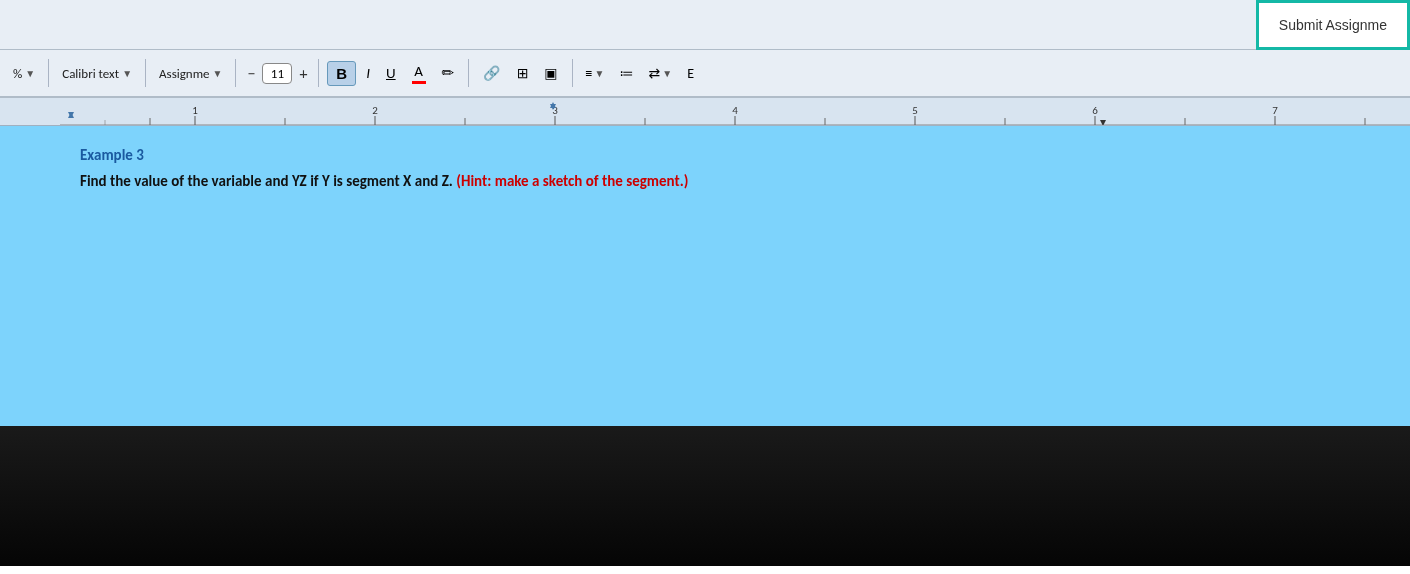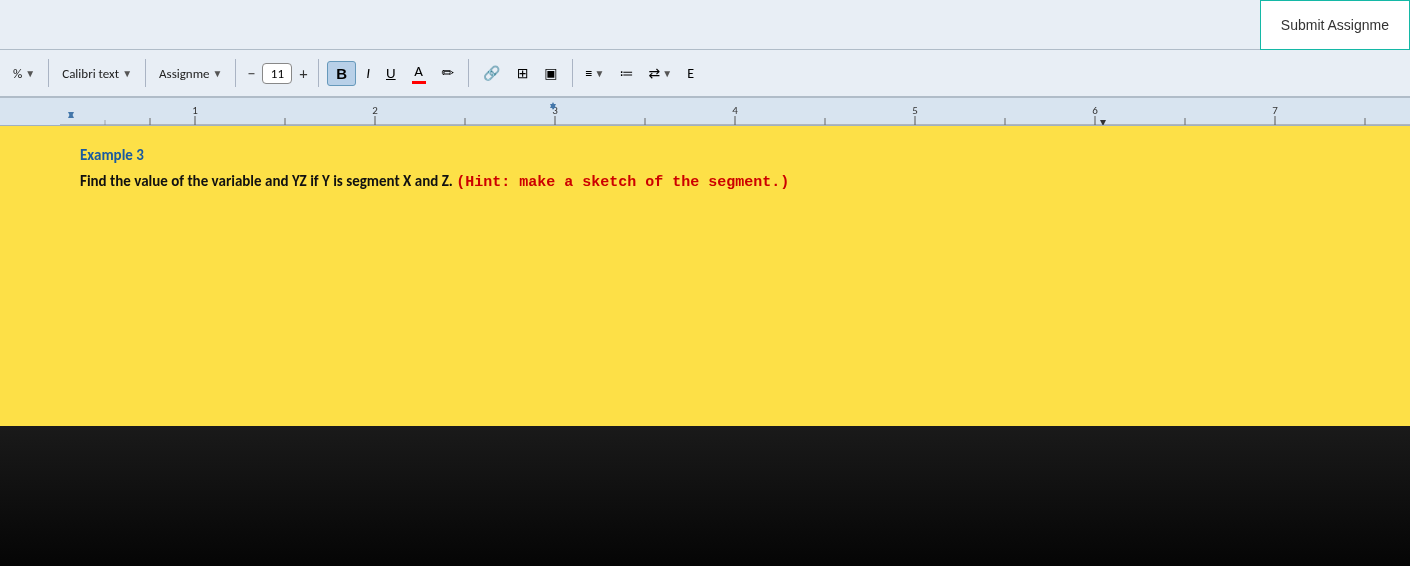--- a/index.html
+++ b/index.html
@@ -22,21 +22,21 @@
       align-items: center;
       position: relative;
     }
 
     .submit-btn {
       position: absolute;
       right: 0;
       top: 0;
       height: 50px;
       background: white;
-      border: 1px solid #14b8a6;
+      border: 3px solid #14b8a6;
       padding: 0 20px;
       font-size: 14px;
       font-weight: 500;
       color: #333;
       cursor: pointer;
       display: flex;
       align-items: center;
     }
 
     
@@ -172,21 +172,21 @@
       display: flex;
       flex-direction: column;
       align-items: center;
       padding: 0;
       flex: 1;
       position: relative;
     }
 
     .doc-page {
       width: 100%;
-      background: #fde047;
+      background: #7dd3fc;
       min-height: 300px;
       padding: 20px 80px;
       position: relative;
     }
 
     .example-title {
       color: #1a5aa0;
       font-weight: bold;
       font-size: 15px;
       margin-bottom: 6px;
@@ -195,21 +195,20 @@
     .problem-text {
       font-size: 15px;
       font-weight: bold;
       color: #111;
       line-height: 1.5;
     }
 
     .hint-text {
       color: #cc0000;
       font-weight: bold;
-      font-family: Liberation Mono, monospace;
     }
 
     
     .redacted {
       width: 100%;
       height: 140px;
       background: #111;
       position: relative;
     }
 

